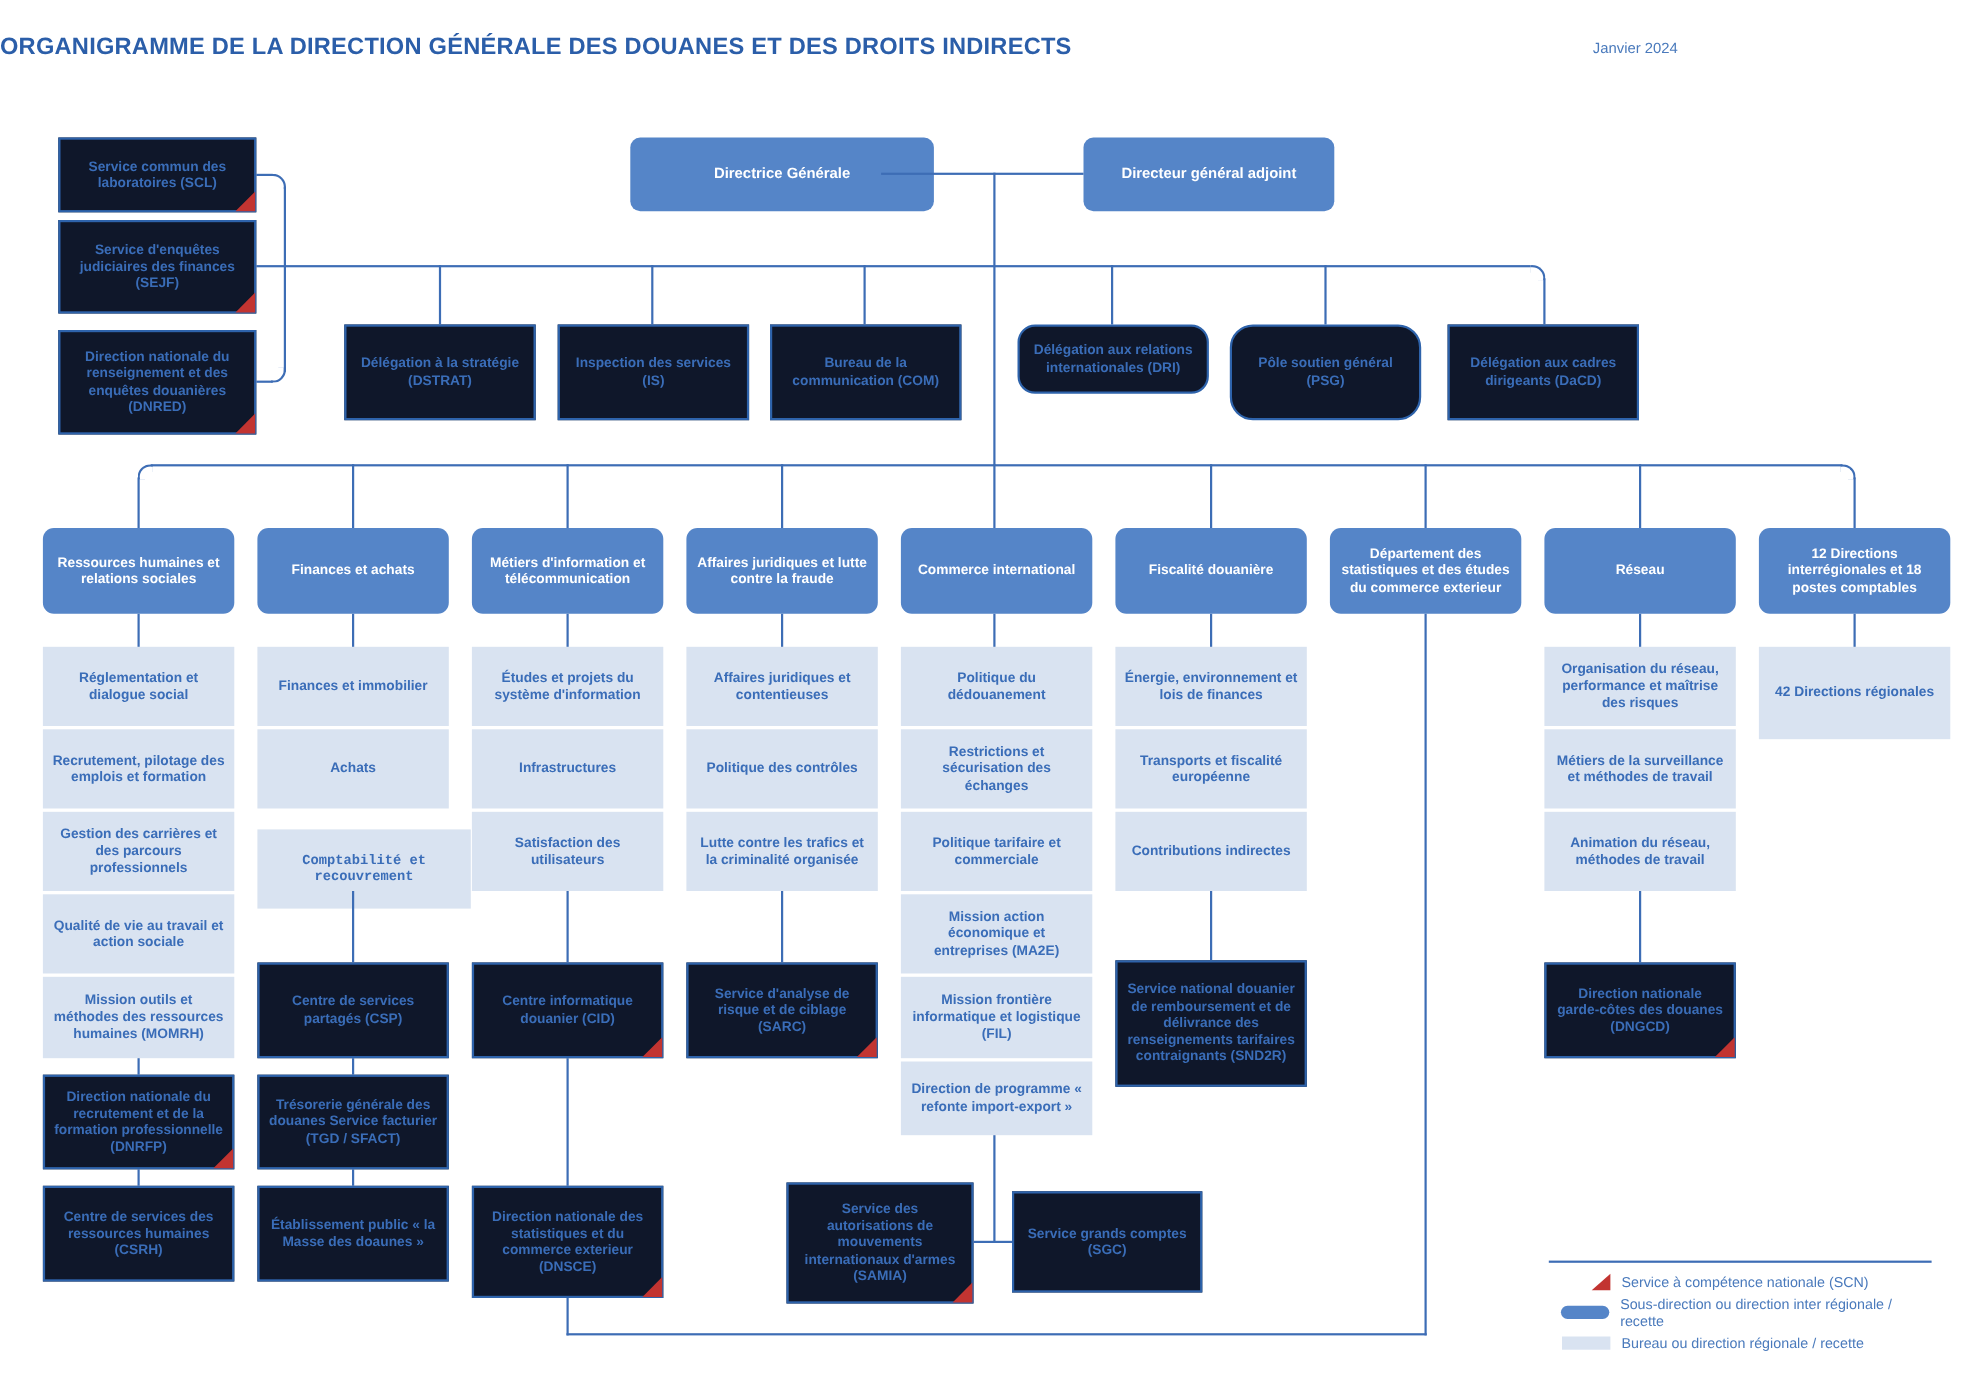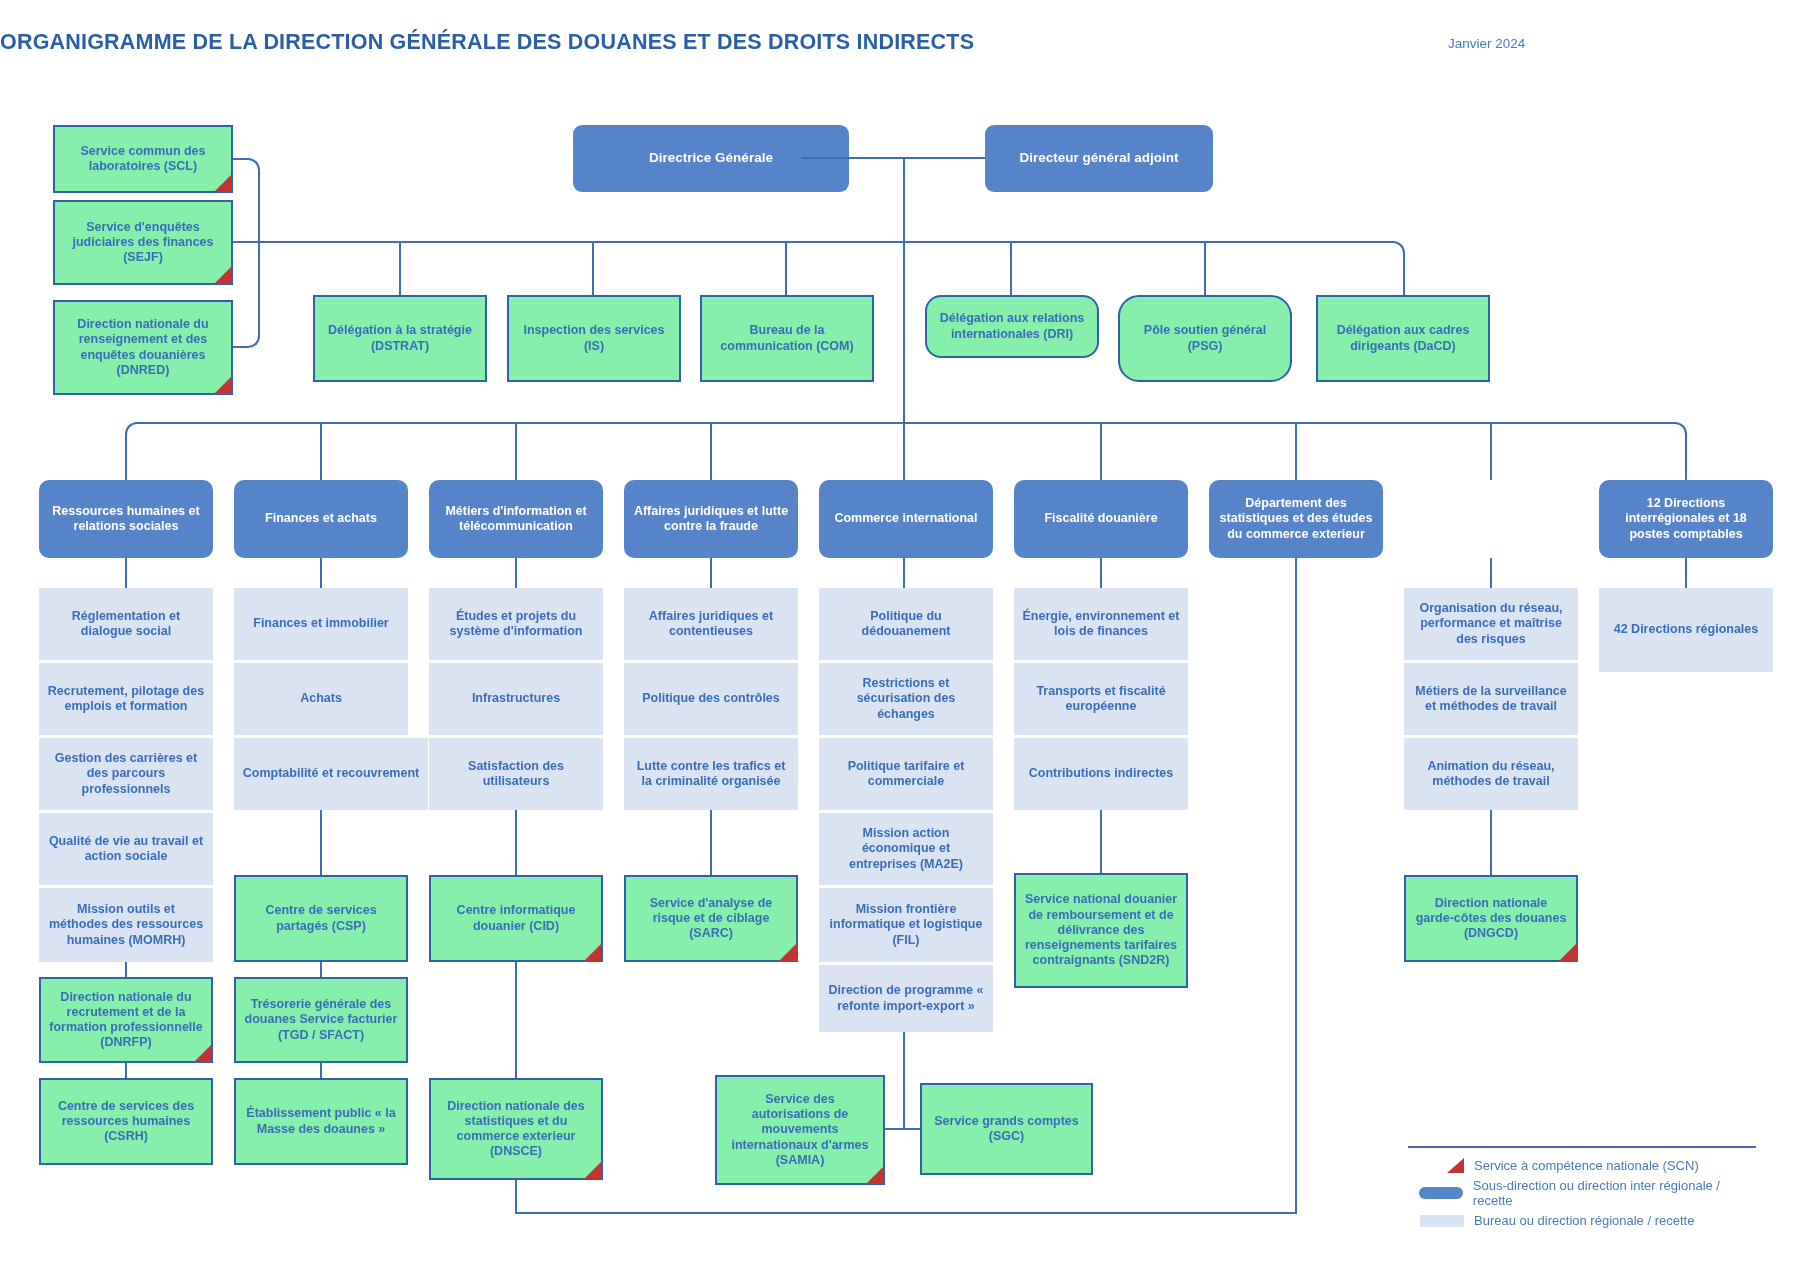--- a/index.html
+++ b/index.html
@@ -3,21 +3,21 @@
 <meta charset="utf-8">
 <style>
   html,body{margin:0;padding:0;background:#ffffff;}
   #canvas{position:relative;width:1800px;height:1269px;background:#ffffff;overflow:hidden;
           font-family:"Liberation Sans", sans-serif;}
   .box{position:absolute;display:flex;align-items:center;justify-content:center;text-align:center;
        box-sizing:border-box;font-weight:bold;line-height:1.22;}
   .hdr{background:#5585c8;color:#ffffff;border-radius:10px;font-size:12.5px;padding:4px 9px;}
   .dir{background:#5585c8;color:#ffffff;border-radius:9px;font-size:13.5px;padding:4px 10px;}
   .bureau{background:#d9e3f1;color:#3a6db8;font-size:12.5px;padding:4px 8px;}
-  .svc{background:#86efac;border:2px solid #2e63ab;color:#3a6db8;font-size:12.5px;padding:4px 8px;}
+  .svc{background:#0f172a;border:2px solid #2e63ab;color:#3a6db8;font-size:12.5px;padding:4px 8px;}
   .tri{position:absolute;right:-1px;bottom:-1px;width:0;height:0;
        border-left:18px solid transparent;border-bottom:18px solid #c23431;}
   .hl,.vl{position:absolute;background:#3d6db5;}
   .hl{height:2px;} .vl{width:2px;}
   .corner{position:absolute;box-sizing:border-box;background:transparent;}
   .c-tl{border-left:2px solid #3d6db5;border-top:2px solid #3d6db5;border-top-left-radius:12px;}
   .c-tr{border-right:2px solid #3d6db5;border-top:2px solid #3d6db5;border-top-right-radius:12px;}
   .c-br{border-right:2px solid #3d6db5;border-bottom:2px solid #3d6db5;border-bottom-right-radius:12px;}
   #title{position:absolute;left:0;top:30px;width:1570px;text-align:left;color:#2b5ea9;
          font-size:21.5px;font-weight:bold;letter-spacing:.2px;}
@@ -74,31 +74,32 @@
     <span>Délégation aux cadres dirigeants (DaCD)</span>
     </div>
 
   <div class="box hdr" style="left:39px;top:480px;width:174px;height:78px;">Ressources humaines et relations sociales</div>
   <div class="box hdr" style="left:234px;top:480px;width:174px;height:78px;">Finances et achats</div>
   <div class="box hdr" style="left:429px;top:480px;width:174px;height:78px;">Métiers d'information et télécommunication</div>
   <div class="box hdr" style="left:624px;top:480px;width:174px;height:78px;">Affaires juridiques et lutte contre la fraude</div>
   <div class="box hdr" style="left:819px;top:480px;width:174px;height:78px;">Commerce international</div>
   <div class="box hdr" style="left:1014px;top:480px;width:174px;height:78px;">Fiscalité douanière</div>
   <div class="box hdr" style="left:1209px;top:480px;width:174px;height:78px;">Département des statistiques et des études du commerce exterieur</div>
+  <div class="box hdr" style="left:1404px;top:480px;width:174px;height:78px;">Réseau</div>
   <div class="box hdr" style="left:1599px;top:480px;width:174px;height:78px;">12 Directions interrégionales et 18 postes comptables</div>
 
   <div class="box bureau" style="left:39px;top:588px;width:174px;height:72px;">Réglementation et dialogue social</div>
   <div class="box bureau" style="left:39px;top:663px;width:174px;height:72px;">Recrutement, pilotage des emplois et formation</div>
   <div class="box bureau" style="left:39px;top:738px;width:174px;height:72px;">Gestion des carrières et des parcours professionnels</div>
   <div class="box bureau" style="left:39px;top:813px;width:174px;height:72px;">Qualité de vie au travail et action sociale</div>
   <div class="box bureau" style="left:39px;top:888px;width:174px;height:74px;">Mission outils et méthodes des ressources humaines (MOMRH)</div>
 
   <div class="box bureau" style="left:234px;top:588px;width:174px;height:72px;">Finances et immobilier</div>
   <div class="box bureau" style="left:234px;top:663px;width:174px;height:72px;">Achats</div>
-  <div class="box bureau" style="left:234px;top:738px;width:194px;height:72px;">Comptabilité et recouvrement</div>
+  <div class="box bureau" style="left:234px;top:754px;width:194px;height:72px;font-family:Liberation Mono, monospace;">Comptabilité et recouvrement</div>
 
   <div class="box bureau" style="left:429px;top:588px;width:174px;height:72px;">Études et projets du système d'information</div>
   <div class="box bureau" style="left:429px;top:663px;width:174px;height:72px;">Infrastructures</div>
   <div class="box bureau" style="left:429px;top:738px;width:174px;height:72px;">Satisfaction des utilisateurs</div>
 
   <div class="box bureau" style="left:624px;top:588px;width:174px;height:72px;">Affaires juridiques et contentieuses</div>
   <div class="box bureau" style="left:624px;top:663px;width:174px;height:72px;">Politique des contrôles</div>
   <div class="box bureau" style="left:624px;top:738px;width:174px;height:72px;">Lutte contre les trafics et la criminalité organisée</div>
 
   <div class="box bureau" style="left:819px;top:588px;width:174px;height:72px;">Politique du dédouanement</div>

